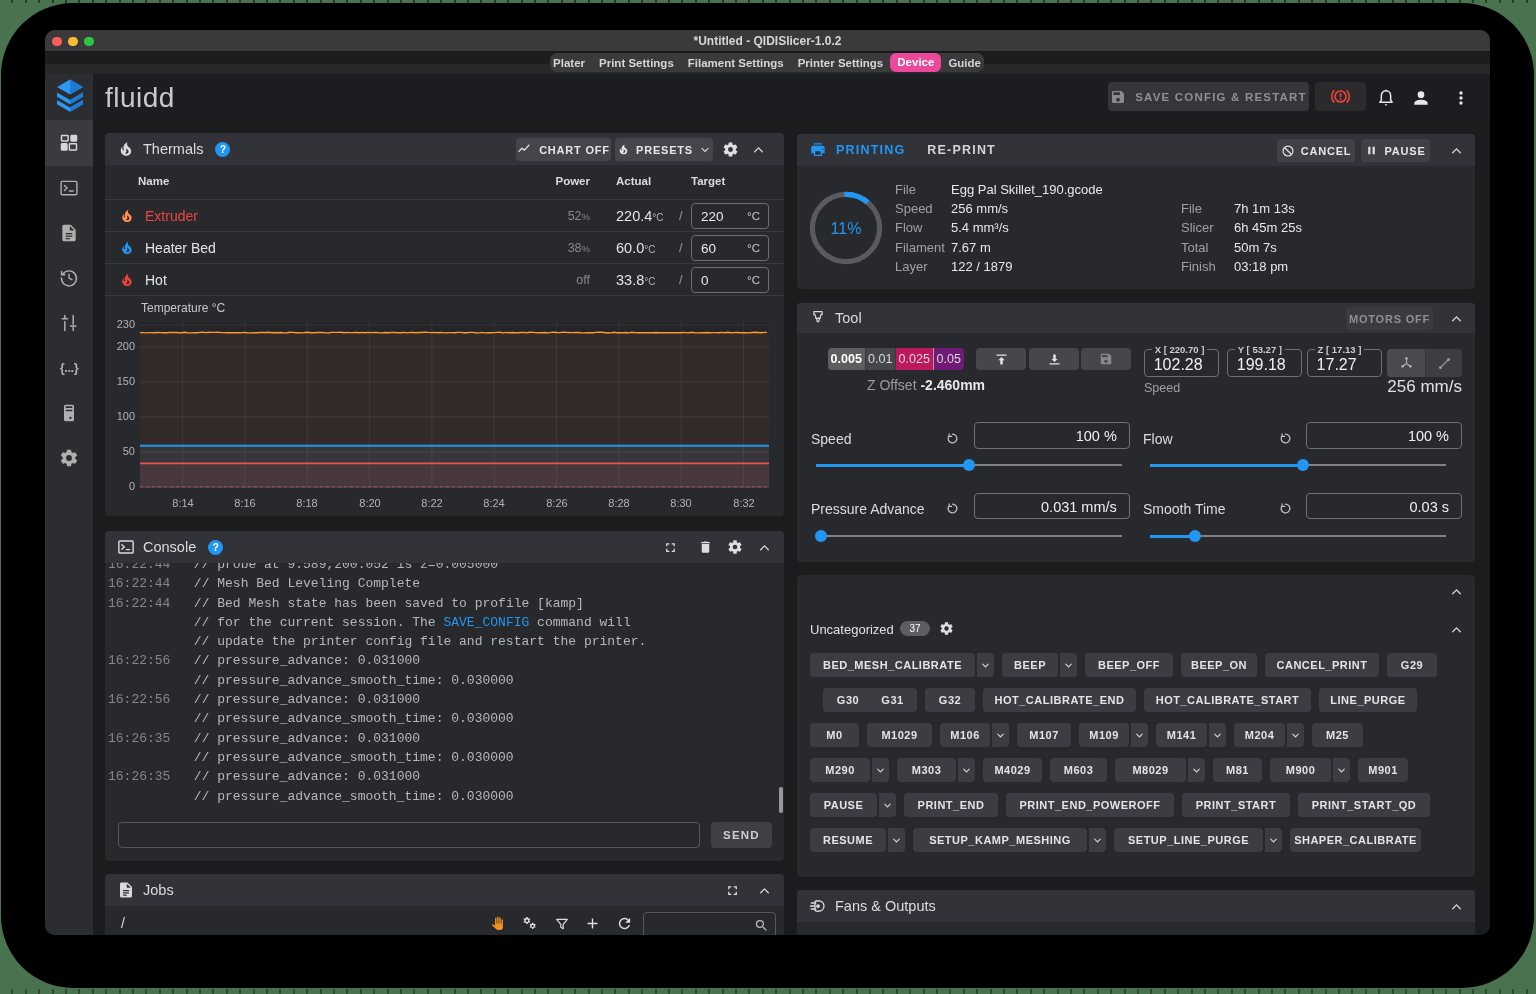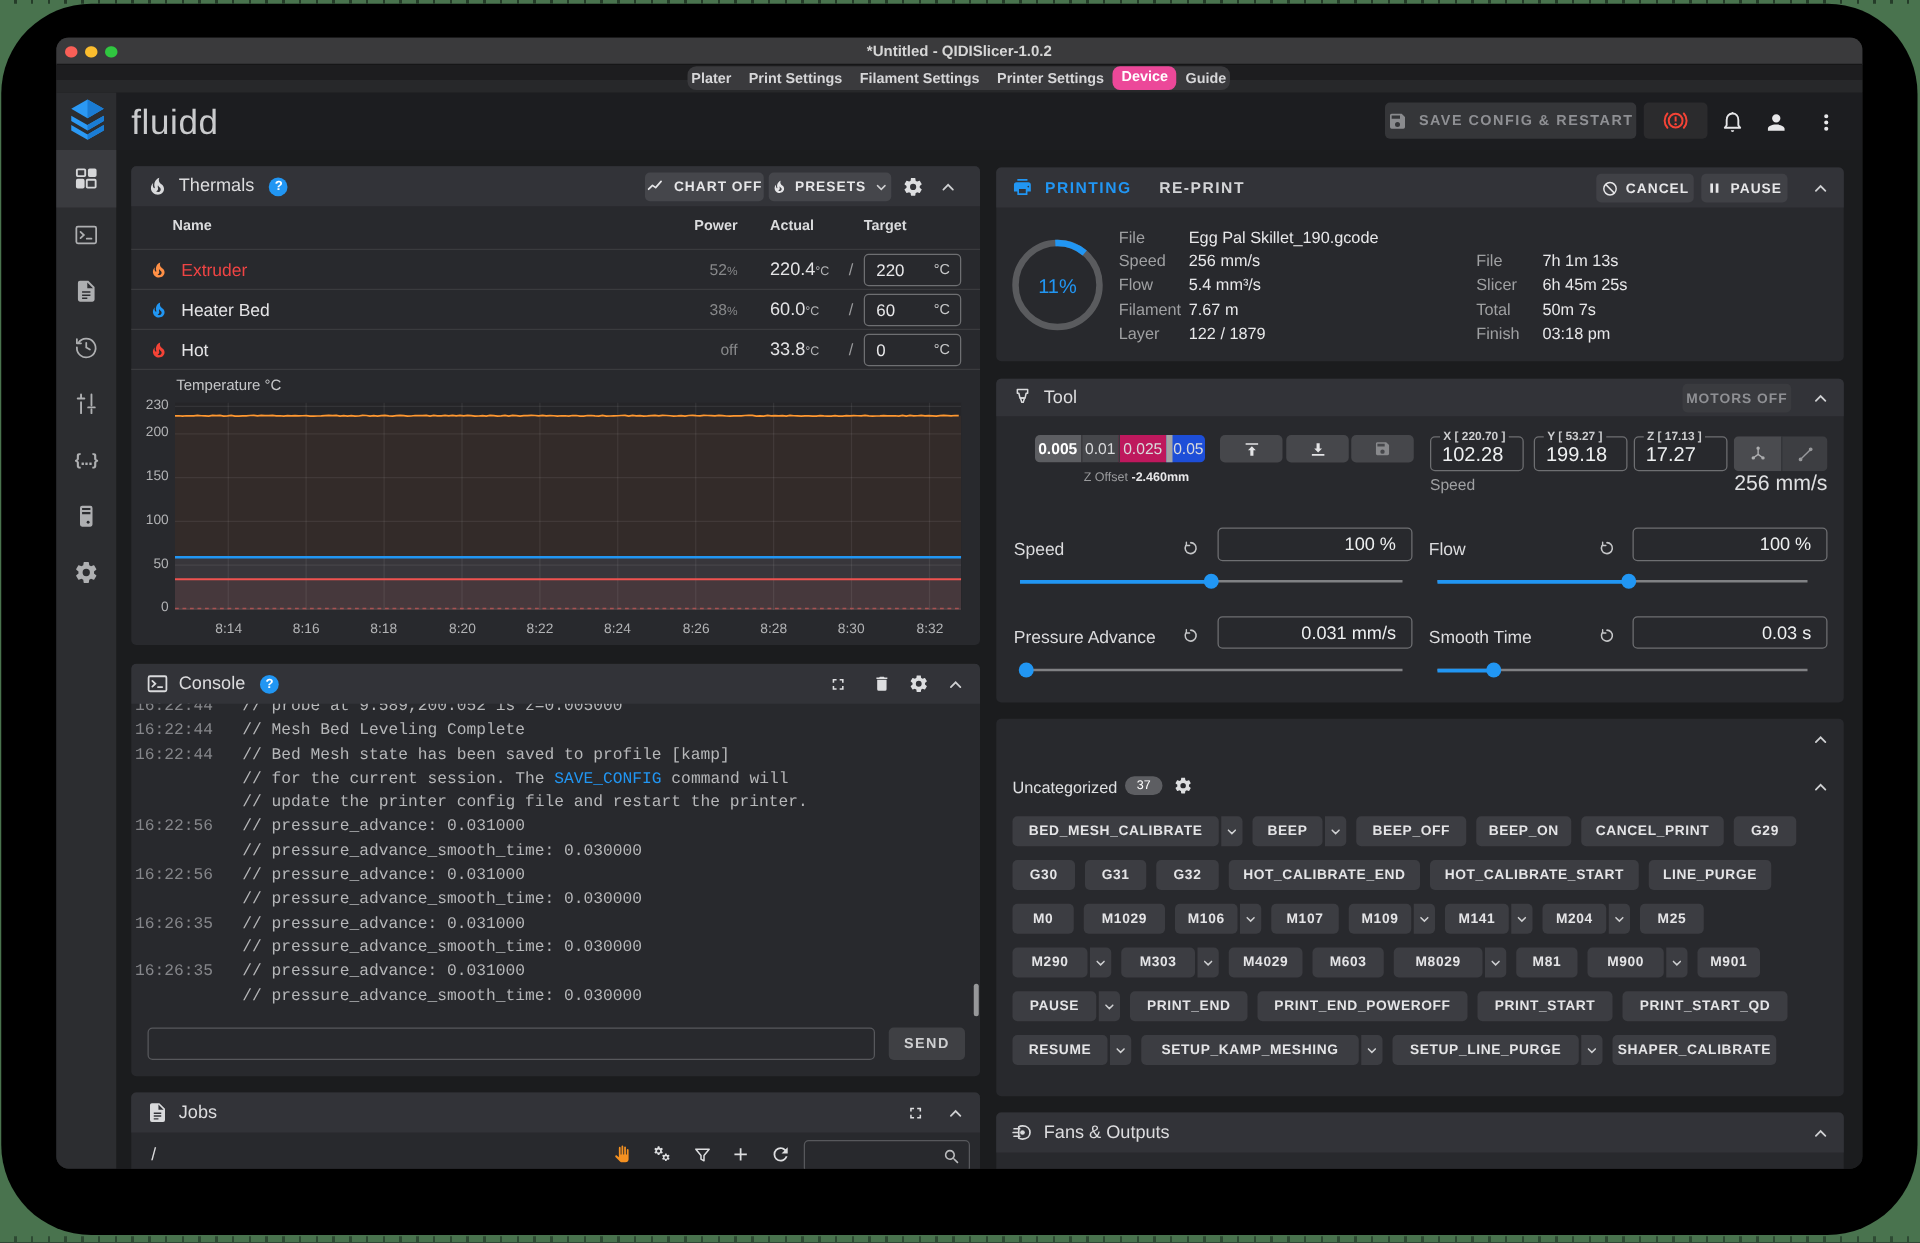--- a/index.html
+++ b/index.html
@@ -379,21 +379,21 @@
     <div class="cht">Tool</div>
   </div>
   <div class="abs hbtn" style="left:549px;top:4px;width:87px;background:#3a3b3f;color:#8f9094">MOTORS OFF</div>
   <svg class="abs" style="left:653px;top:10px" width="13" height="11" viewBox="0 0 24 20" fill="none" stroke="#cfd0d2" stroke-width="2.6">
         <path d="M5 14l7-7 7 7" stroke-linecap="round"></path>
       </svg>
   <div class="abs" style="left:30.7px;top:45px;height:22px;display:flex;border-radius:4px;overflow:hidden">
     <div style="width:37px;background:#5d5e62;color:#fff;font-size:12.5px;font-weight:bold;display:flex;align-items:center;justify-content:center">0.005</div>
     <div style="width:30px;background:#46474b;color:#d9dadc;font-size:12.5px;display:flex;align-items:center;justify-content:center;border-left:1px solid #38393d">0.01</div>
     <div style="width:38px;background:#be185d;color:#d9dadc;font-size:12.5px;display:flex;align-items:center;justify-content:center;border-left:1px solid #38393d">0.025</div>
-    <div style="width:31px;background:#1d4ed8;color:#d9dadc;font-size:12.5px;display:flex;align-items:center;justify-content:center;border-left:5px solid #a3a3a3">0.05</div>
+    <div style="width:31px;background:#701a75;color:#d9dadc;font-size:12.5px;display:flex;align-items:center;justify-content:center;border-left:1px solid #a3a3a3">0.05</div>
   </div>
   <div class="abs" style="left:179px;top:45px;width:50px;height:22px;background:#46474b;border-radius:4px;display:flex;align-items:center;justify-content:center">
     <svg width="15" height="15" viewBox="0 0 24 24" fill="#e3e4e6">
           <path d="M4 4h16v2H4Z M12 8l5 5h-3v7h-4v-7H7Z"></path>
         </svg>
       </div>
   <div class="abs" style="left:232px;top:45px;width:50px;height:22px;background:#46474b;border-radius:4px;display:flex;align-items:center;justify-content:center">
     <svg width="15" height="15" viewBox="0 0 24 24" fill="#e3e4e6">
           <path d="M4 20h16v-2H4Z M12 16l5-5h-3V4h-4v7H7Z"></path>
         </svg>
@@ -425,21 +425,21 @@
           </svg>
         </div>
     <div style="width:37px;background:#3d3e42;display:flex;align-items:center;justify-content:center;border-left:1px solid #333438">
       <svg width="15" height="15" viewBox="0 0 24 24" fill="none" stroke="#98999c" stroke-width="1.8">
             <path d="M6 18L18 6" stroke-linecap="round"></path>
             <circle cx="5.5" cy="18.5" r="1.5" fill="#98999c"></circle>
             <circle cx="18.5" cy="5.5" r="1.5" fill="#98999c"></circle>
           </svg>
         </div>
   </div>
-  <div class="abs" style="left:70px;top:74px;font-size:10px"><span style="color:#9a9b9d">Z Offset </span><span style="color:#e8e8ea;font-weight:bold">-2.460mm</span></div>
+  <div class="abs" style="left:70px;top:74px;font-size:14px"><span style="color:#9a9b9d">Z Offset </span><span style="color:#e8e8ea;font-weight:bold">-2.460mm</span></div>
   <div class="abs lbl" style="left:347px;top:78px;font-size:12.5px">Speed</div>
   <div class="abs" style="right:13px;top:74px;font-size:17px;color:#dfe0e2">256 mm/s</div>
   <div class="abs" style="left:14px;top:128px;font-size:14px;color:#dcdcde">Speed</div>
   <svg class="abs" style="left:148px;top:128px" width="15" height="15" viewBox="0 0 24 24" fill="none" stroke="#c5c6c8" stroke-width="2">
         <path d="M12 5a7 7 0 1 1-6.2 3.8" stroke-linecap="round"></path>
         <path d="M6.5 4.5v4.6h4.6" fill="none" stroke-linecap="round" stroke-linejoin="round" transform="scale(0.9) translate(0.8,0.5)"></path>
       </svg>
   <div class="inpbox" style="left:176.8px;top:118.6px;width:156px;height:27px;border-color:#6e6f72">
         <div class="abs" style="right:12px;top:5px;font-size:14.5px;color:#eef0f1">100 %</div>
       </div>
@@ -501,21 +501,21 @@
       <div class="mbtn" style="left:205px;top:78px;width:56px">BEEP</div>
       <div class="mdd" style="left:263px;top:78px">
         <svg width="11" height="11" viewBox="0 0 24 24" fill="none" stroke="#cfd0d2" stroke-width="2.6">
           <path d="M6 9l6 6 6-6" stroke-linecap="round"></path>
         </svg>
       </div>
       <div class="mbtn" style="left:288px;top:78px;width:88px">BEEP_OFF</div>
       <div class="mbtn" style="left:384px;top:78px;width:76px">BEEP_ON</div>
       <div class="mbtn" style="left:468px;top:78px;width:114px">CANCEL_PRINT</div>
       <div class="mbtn" style="left:590px;top:78px;width:50px">G29</div>
-      <div class="mbtn" style="left:13px;top:113px;width:50px">G30</div>
+      <div class="mbtn" style="left:26px;top:113px;width:50px">G30</div>
       <div class="mbtn" style="left:71px;top:113px;width:49px">G31</div>
       <div class="mbtn" style="left:128px;top:113px;width:50px">G32</div>
       <div class="mbtn" style="left:186px;top:113px;width:153px">HOT_CALIBRATE_END</div>
       <div class="mbtn" style="left:347px;top:113px;width:167px">HOT_CALIBRATE_START</div>
       <div class="mbtn" style="left:522px;top:113px;width:98px">LINE_PURGE</div>
       <div class="mbtn" style="left:13px;top:148px;width:49px">M0</div>
       <div class="mbtn" style="left:70px;top:148px;width:65px">M1029</div>
       <div class="mbtn" style="left:143px;top:148px;width:50px">M106</div>
       <div class="mdd" style="left:195px;top:148px">
         <svg width="11" height="11" viewBox="0 0 24 24" fill="none" stroke="#cfd0d2" stroke-width="2.6">

